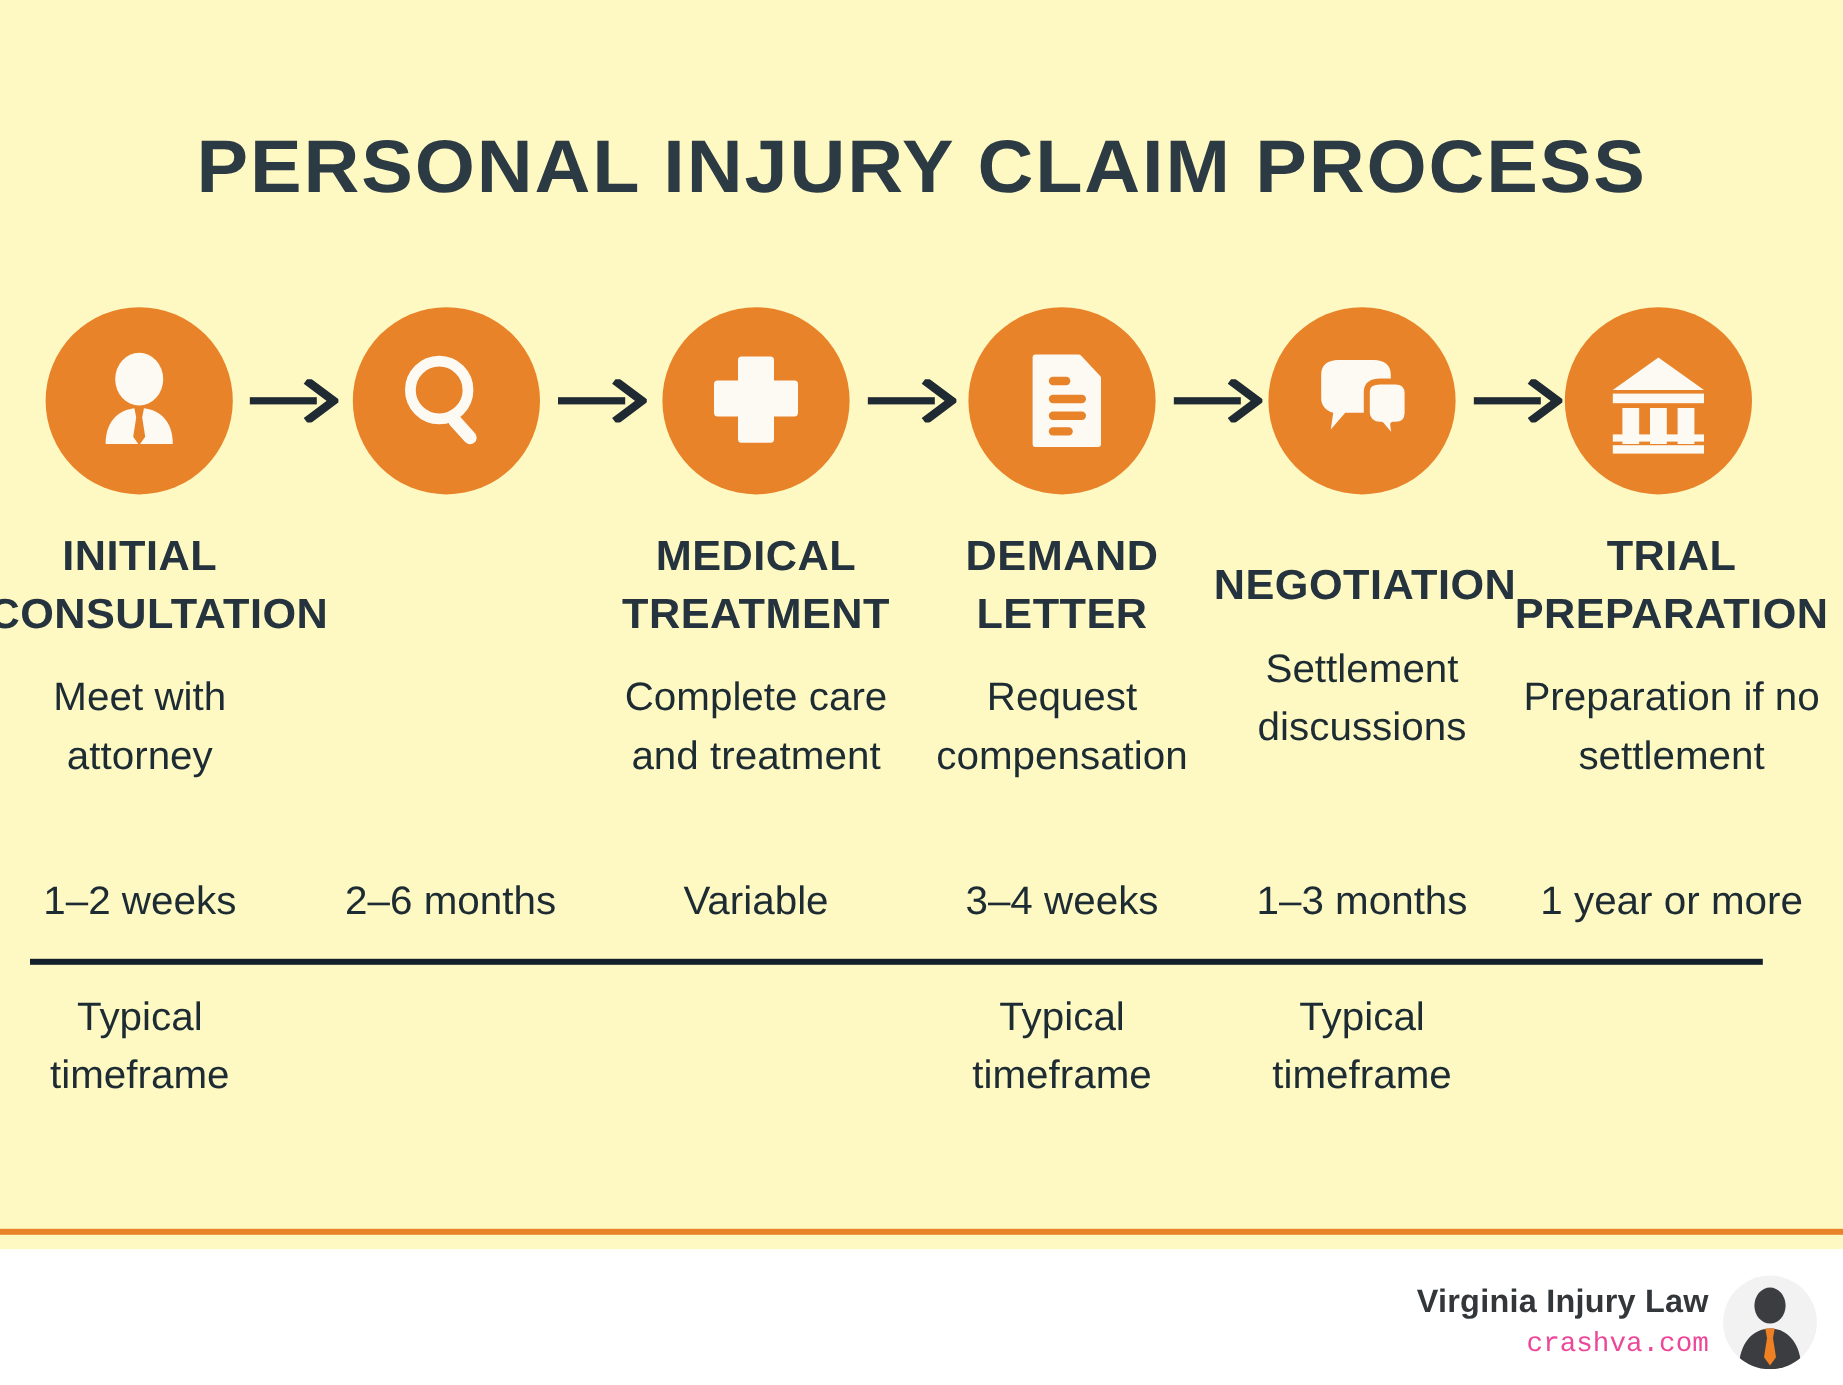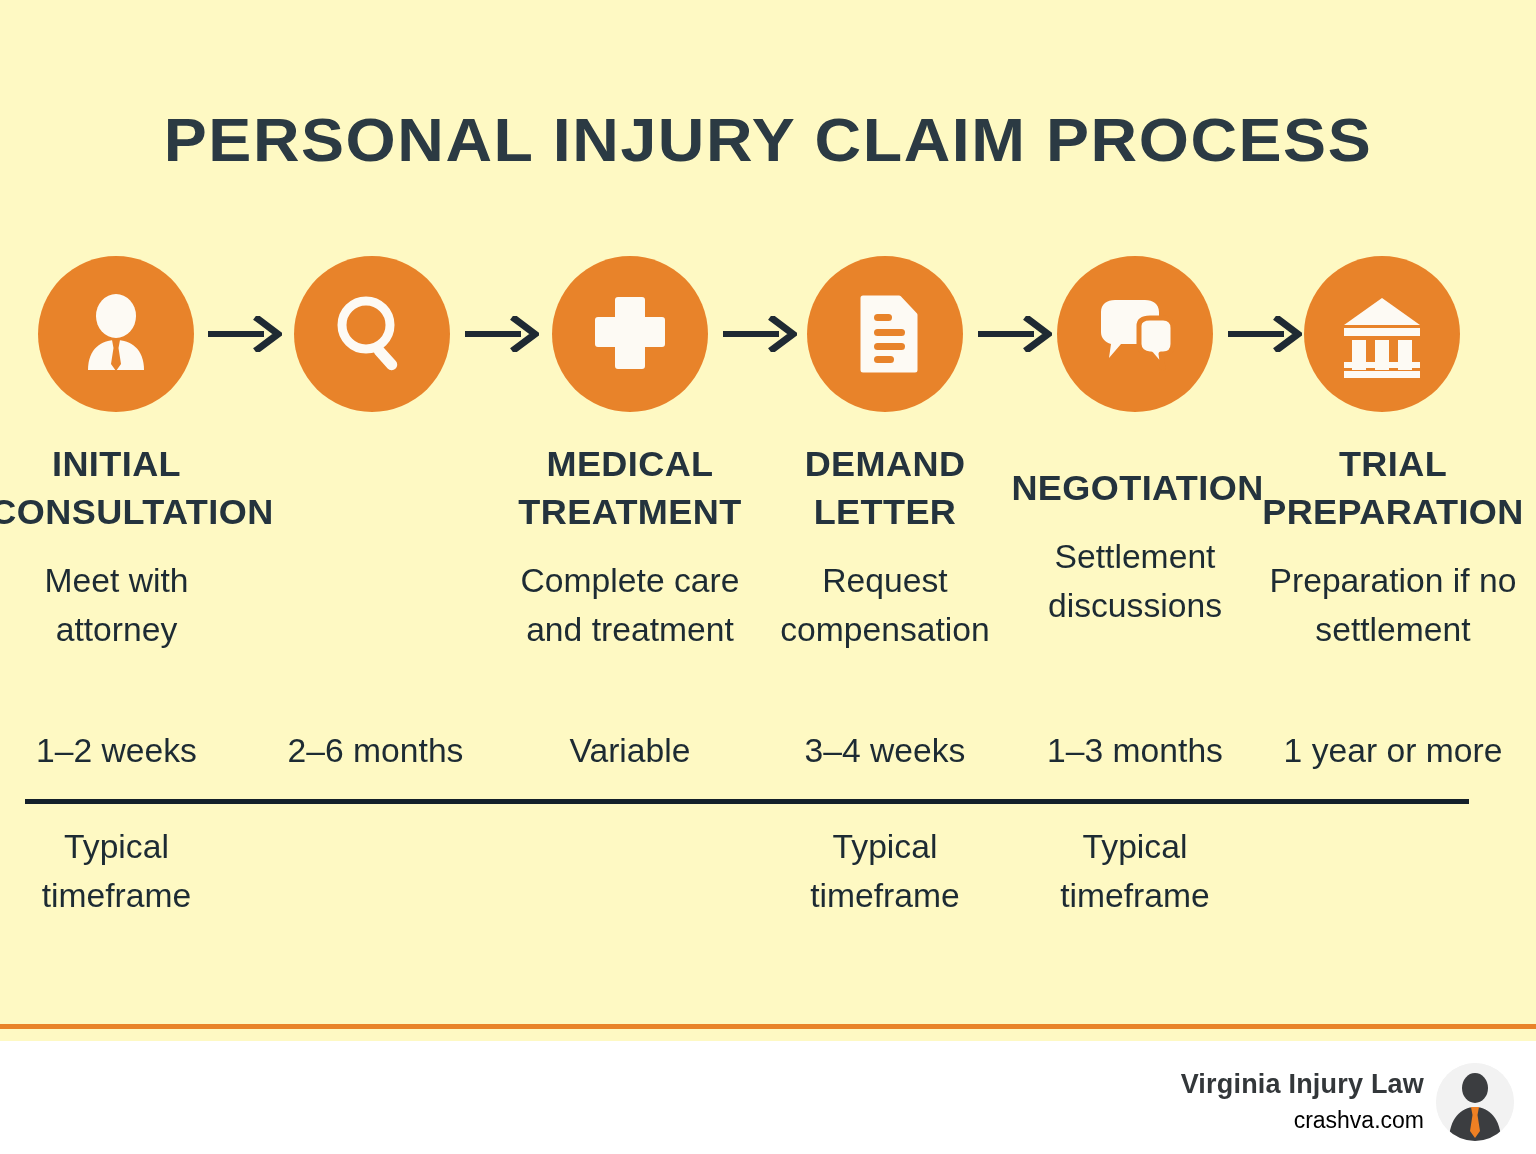--- a/index.html
+++ b/index.html
@@ -183,23 +183,23 @@
   }
   .brand-name {
     font-family: "Liberation Sans Narrow", "Liberation Sans", sans-serif;
     font-size: 27px;
     font-weight: bold;
     color: #33373a;
     letter-spacing: 0.2px;
   }
   .brand-url {
     margin-top: 7px;
-    font-family: Liberation Sans, sans-serif;
+    font-family: Liberation Mono, monospace;
     font-size: 23px;
-    color: #000000;
+    color: #ec4899;
   }
   .avatar {
     position: absolute;
     right: 22px;
     top: 22px;
     width: 78px;
     height: 78px;
     border-radius: 50%;
     background: #f2f2f2;
     overflow: hidden;

